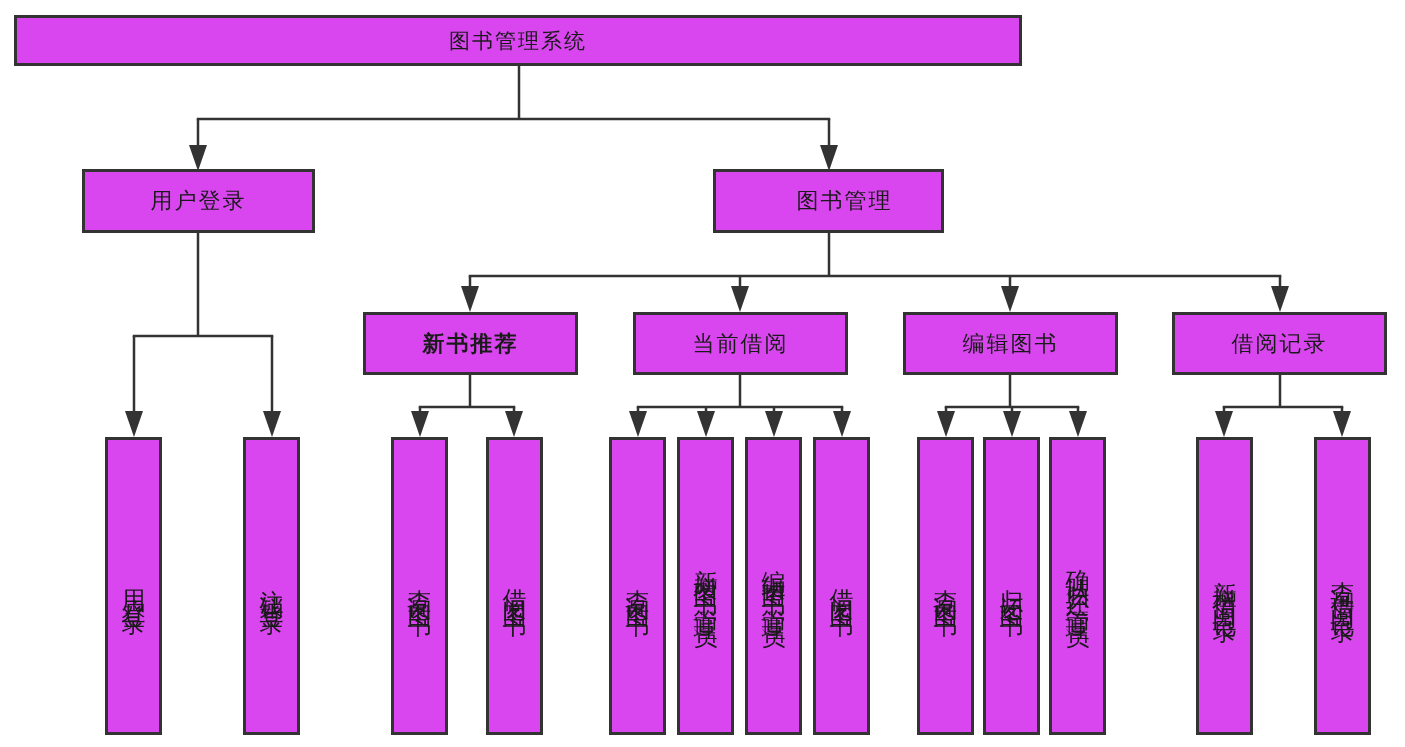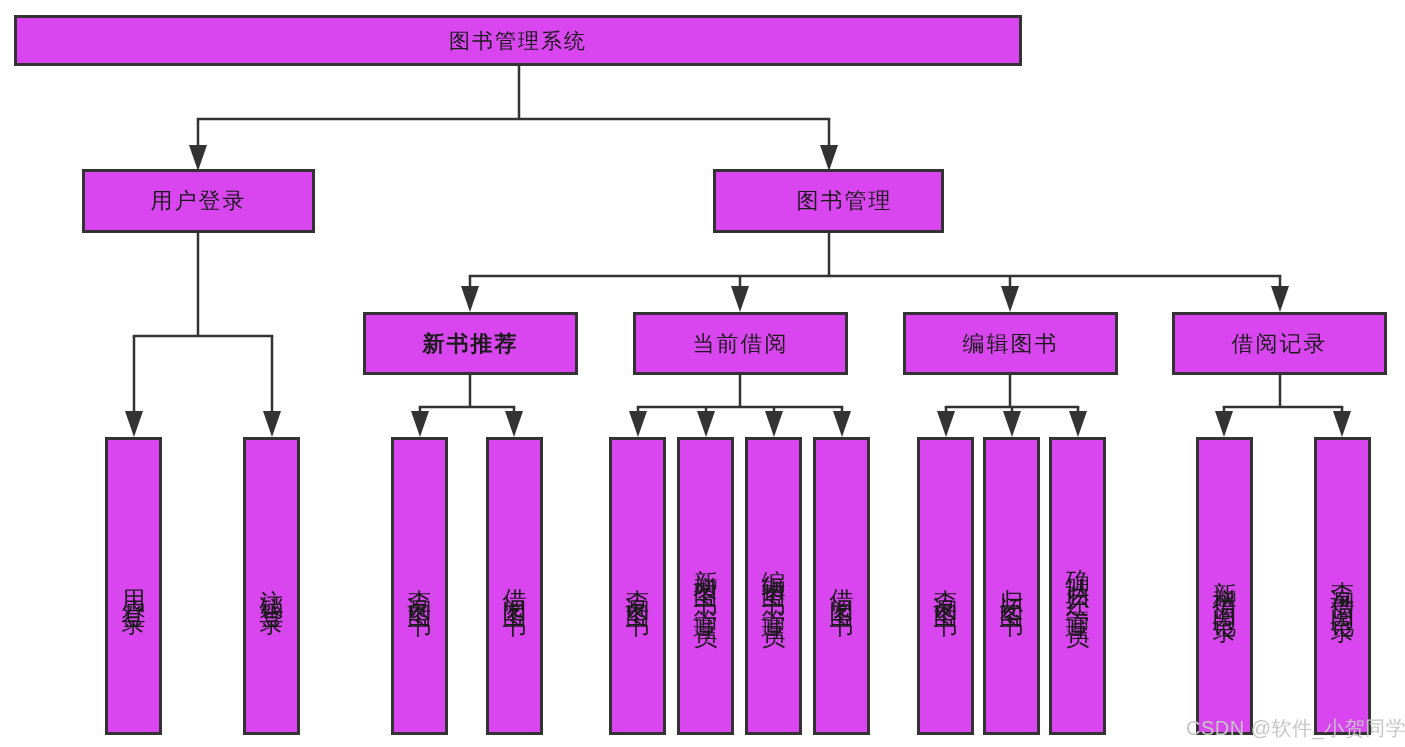--- a/index.html
+++ b/index.html
@@ -145,15 +145,14 @@
   <div class="node leaf" style="left:745px;">编辑图书（管理员）</div>
   <div class="node leaf" style="left:813px;">借阅图书</div>
 
   <div class="node leaf" style="left:917px;">查询图书</div>
   <div class="node leaf" style="left:983px;">归还图书</div>
   <div class="node leaf" style="left:1049px;">确认归还（管理员）</div>
 
   <div class="node leaf" style="left:1196px;">新增借阅记录</div>
   <div class="node leaf" style="left:1314px;">查询借阅记录</div>
 
-  <div class="watermark">CSDN @软件_小贺同学</div>
 
 </div>
 
 </body></html>

